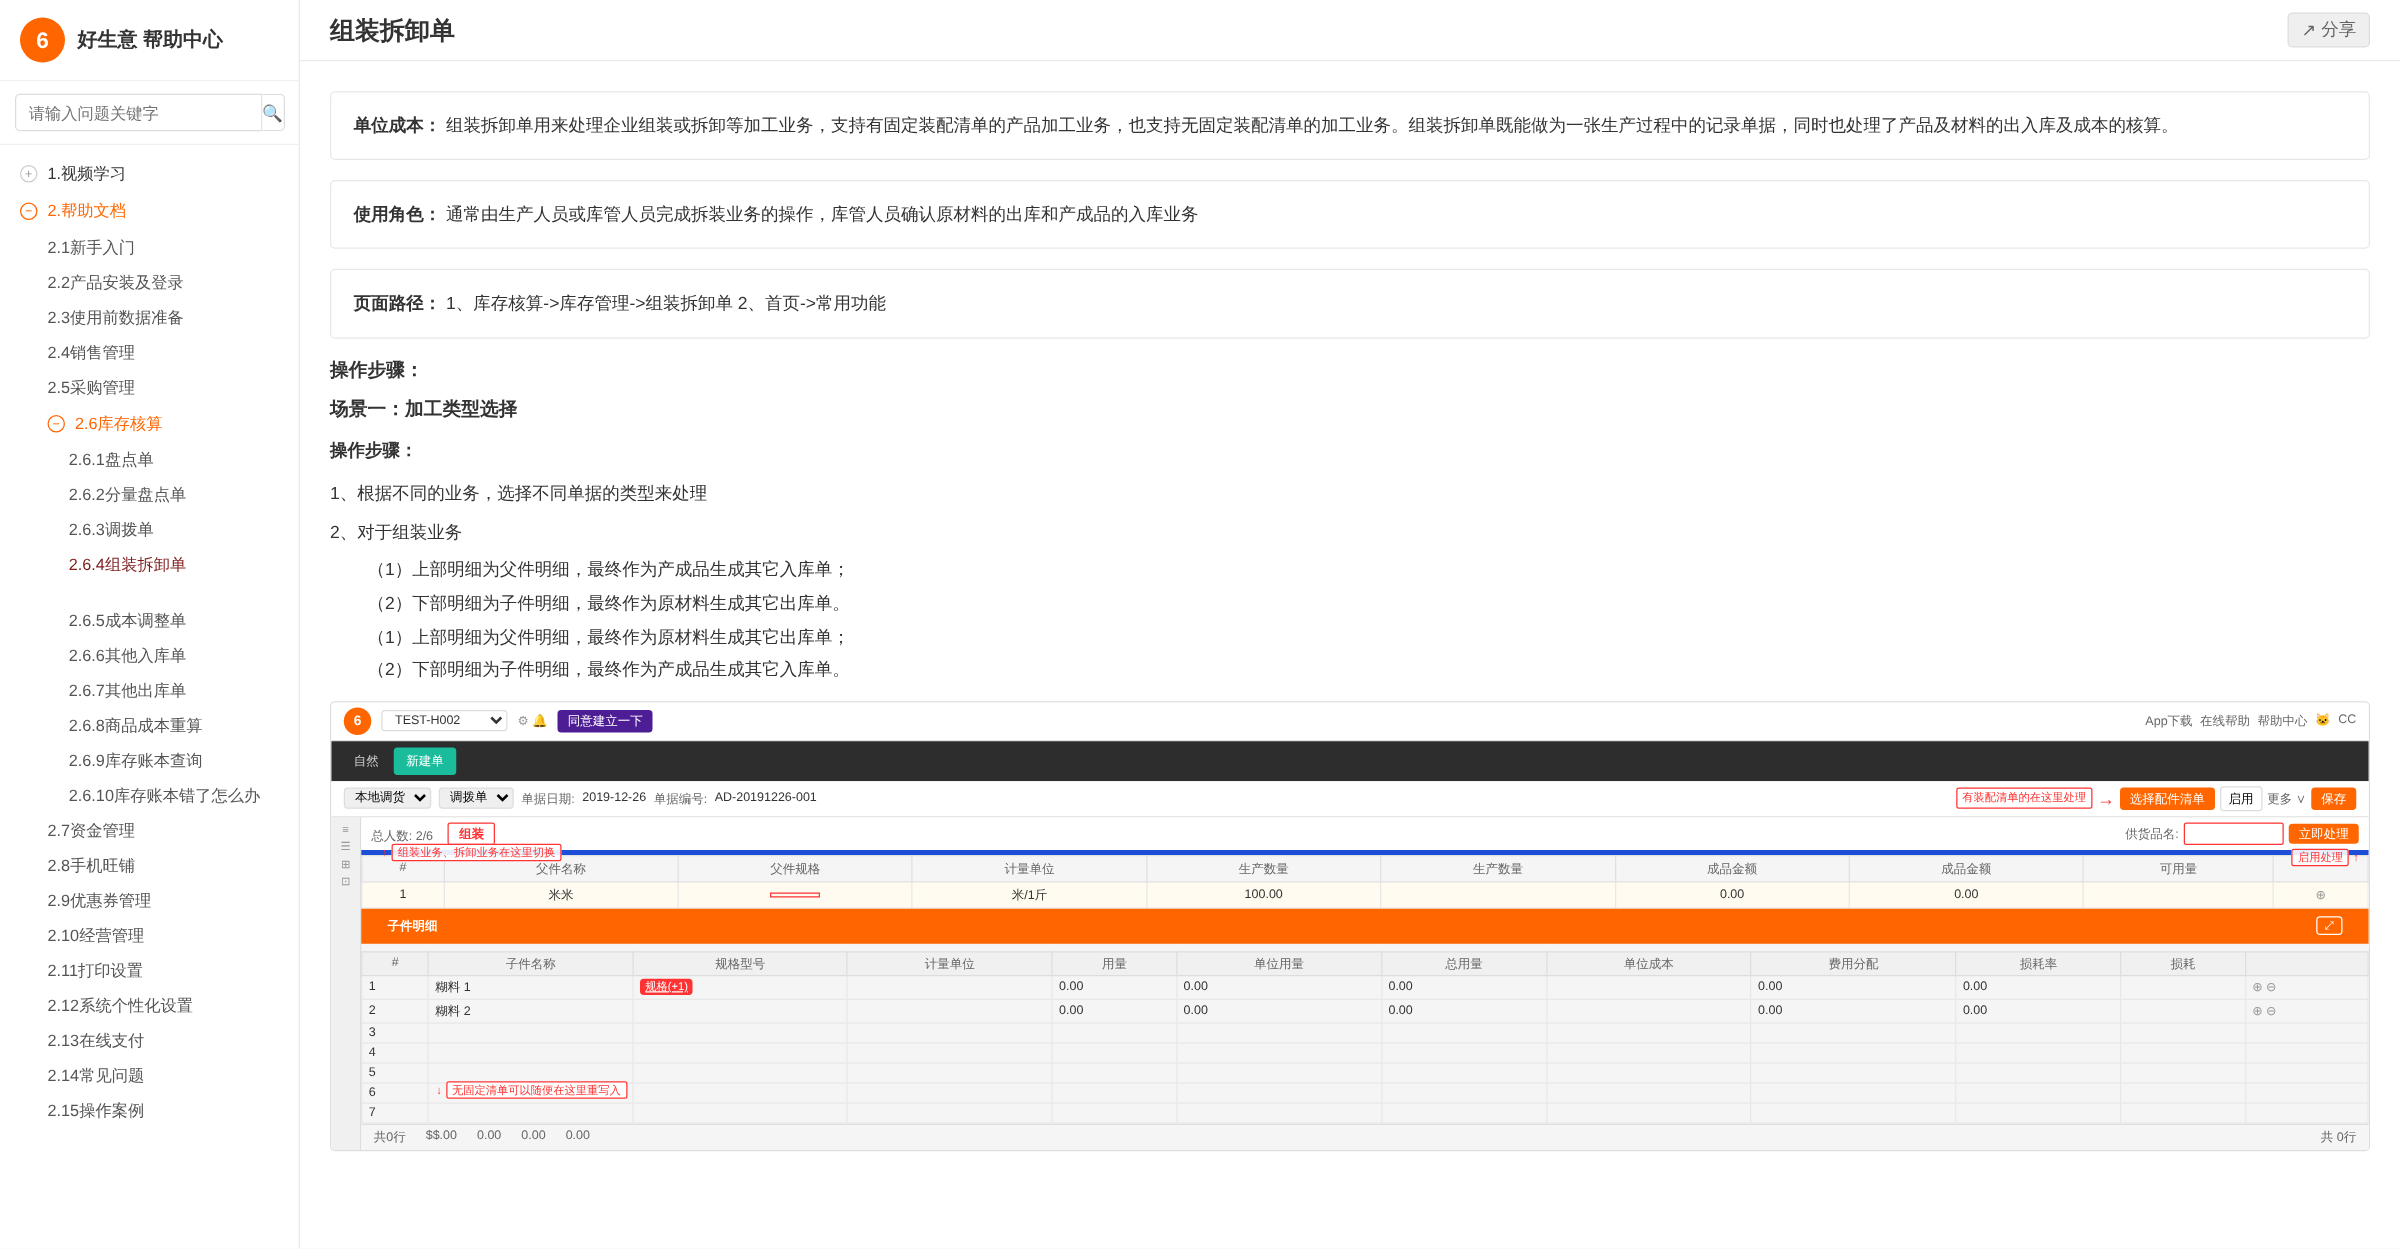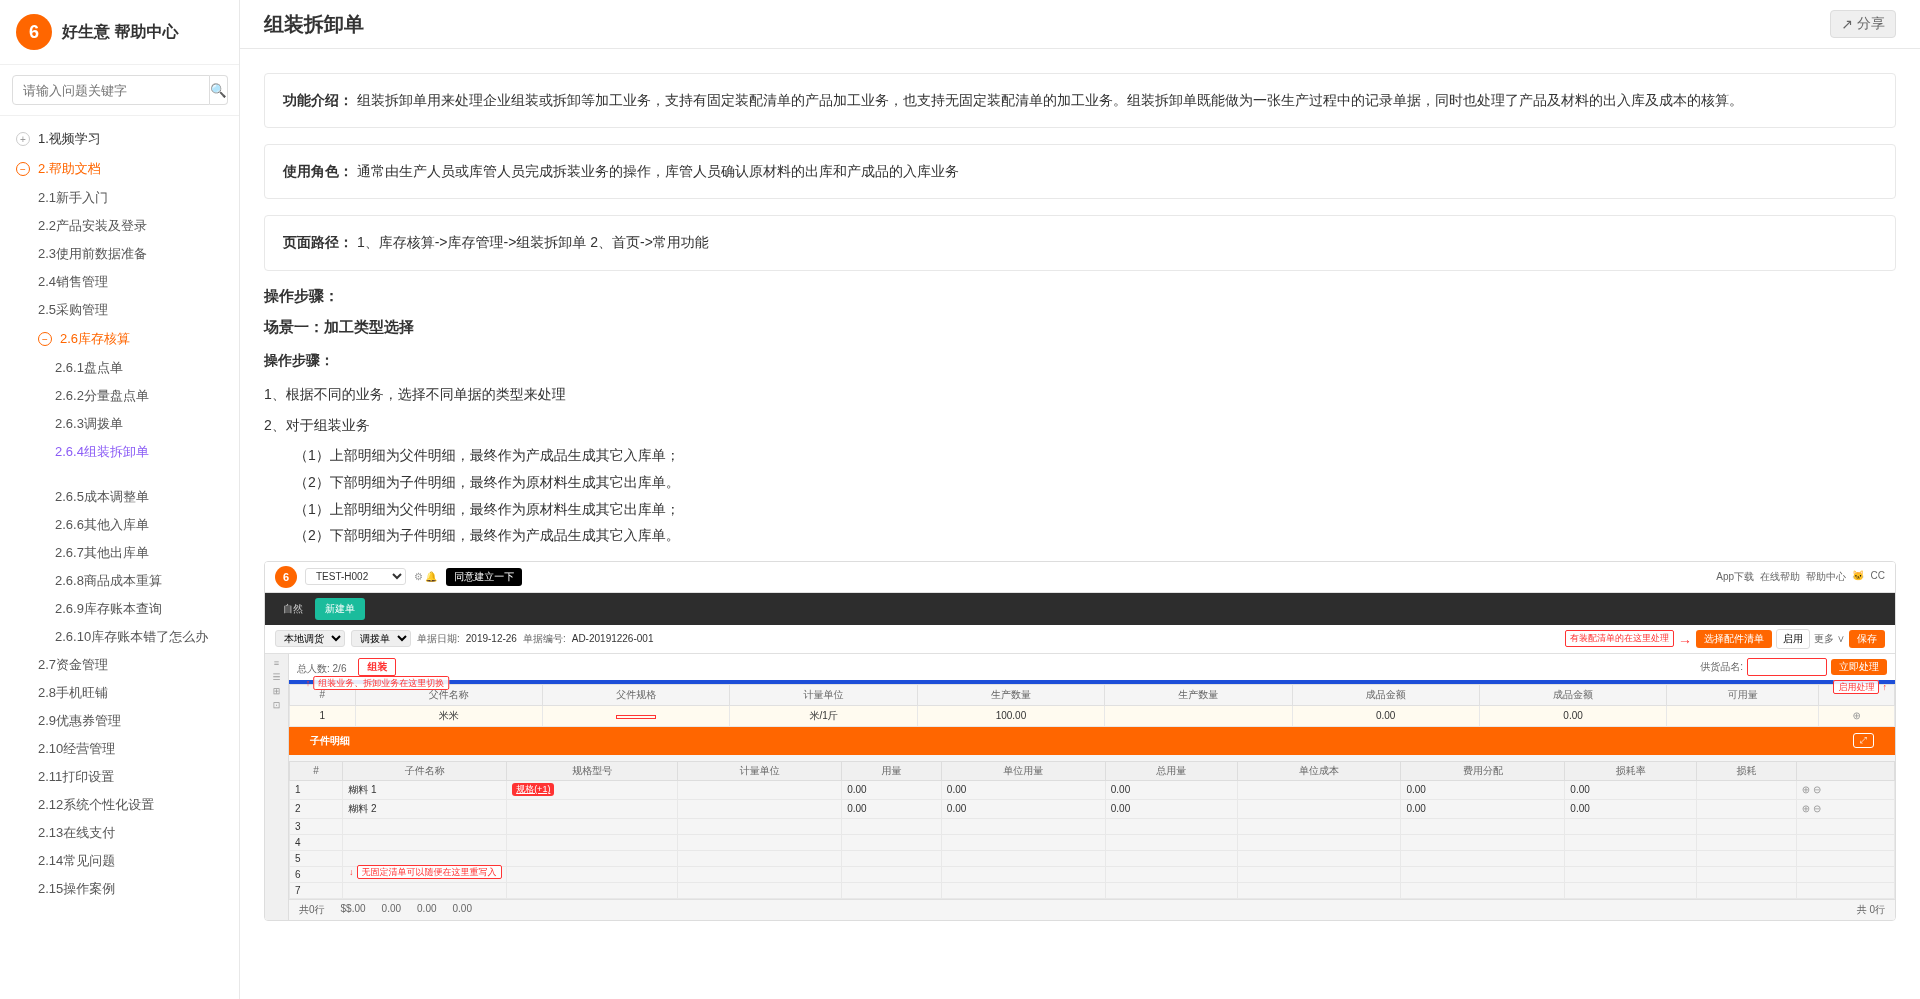--- a/index.html
+++ b/index.html
@@ -250,21 +250,21 @@
     .app-select {
       border: 1px solid #ddd;
       border-radius: 3px;
       padding: 1px 20px 1px 6px;
       font-size: 10px;
       background: #fff;
       color: #333;
     }
 
     .app-btn-orange {
-      background: #000000;
+      background: #4c1d95;
       color: white;
       border: none;
       border-radius: 3px;
       padding: 2px 8px;
       font-size: 10px;
     }
 
     .app-icons {
       margin-left: auto;
       display: flex;
@@ -429,21 +429,21 @@
     <div class="nav-sub-item">2.5采购管理</div>
 
     <div class="nav-item active" style="padding-left:38px;">
       <span class="plus" style="border-color:#ff6600;color:#ff6600;">−</span>
       <span>2.6库存核算</span>
     </div>
 
     <div class="nav-sub-item" style="padding-left:55px;">2.6.1盘点单</div>
     <div class="nav-sub-item" style="padding-left:55px;">2.6.2分量盘点单</div>
     <div class="nav-sub-item" style="padding-left:55px;">2.6.3调拨单</div>
-    <div class="nav-sub-item active" style="padding-left:55px;color:#8b5cf6;">2.6.4组装拆卸单</div>
+    <div class="nav-sub-item active" style="padding-left:55px;color:#7f1d1d;">2.6.4组装拆卸单</div>
     <div class="nav-sub-item" style="padding-left:55px;margin-top:17px;">2.6.5成本调整单</div>
     <div class="nav-sub-item" style="padding-left:55px;">2.6.6其他入库单</div>
     <div class="nav-sub-item" style="padding-left:55px;">2.6.7其他出库单</div>
     <div class="nav-sub-item" style="padding-left:55px;">2.6.8商品成本重算</div>
     <div class="nav-sub-item" style="padding-left:55px;">2.6.9库存账本查询</div>
     <div class="nav-sub-item" style="padding-left:55px;">2.6.10库存账本错了怎么办</div>
 
     <div class="nav-sub-item">2.7资金管理</div>
     <div class="nav-sub-item">2.8手机旺铺</div>
     <div class="nav-sub-item">2.9优惠券管理</div>
@@ -461,21 +461,21 @@
     <h1 class="page-title">组装拆卸单</h1>
     <button class="share-btn">
       <span>↗</span>
       <span>分享</span>
     </button>
   </div>
 
   <div id="content">
 
     <div class="info-block">
-      <span style="font-weight:bold;">功能介绍：</span>
+      <span style="font-weight:bold;">单位成本：</span>
       <span>组装拆卸单用来处理企业组装或拆卸等加工业务，支持有固定装配清单的产品加工业务，也支持无固定装配清单的加工业务。组装拆卸单既能做为一张生产过程中的记录单据，同时也处理了产品及材料的出入库及成本的核算。</span>
     </div>
 
     <div class="info-block">
       <span style="font-weight:bold;">使用角色：</span>
       <span>通常由生产人员或库管人员完成拆装业务的操作，库管人员确认原材料的出库和产成品的入库业务</span>
     </div>
 
     <div class="info-block">
       <span style="font-weight:bold;">页面路径：</span>

